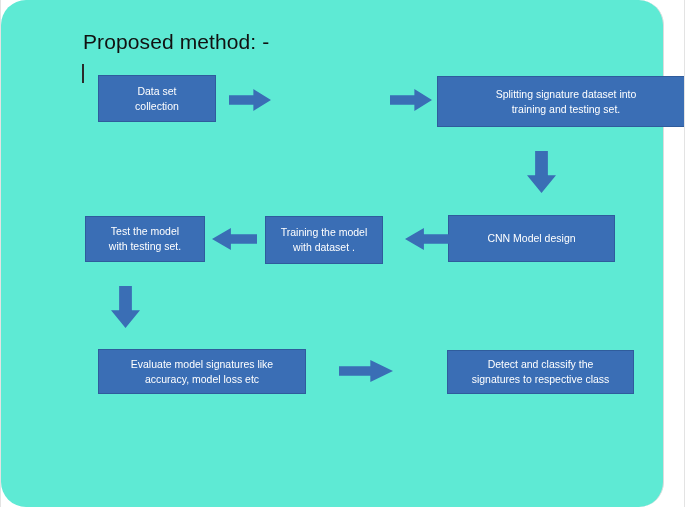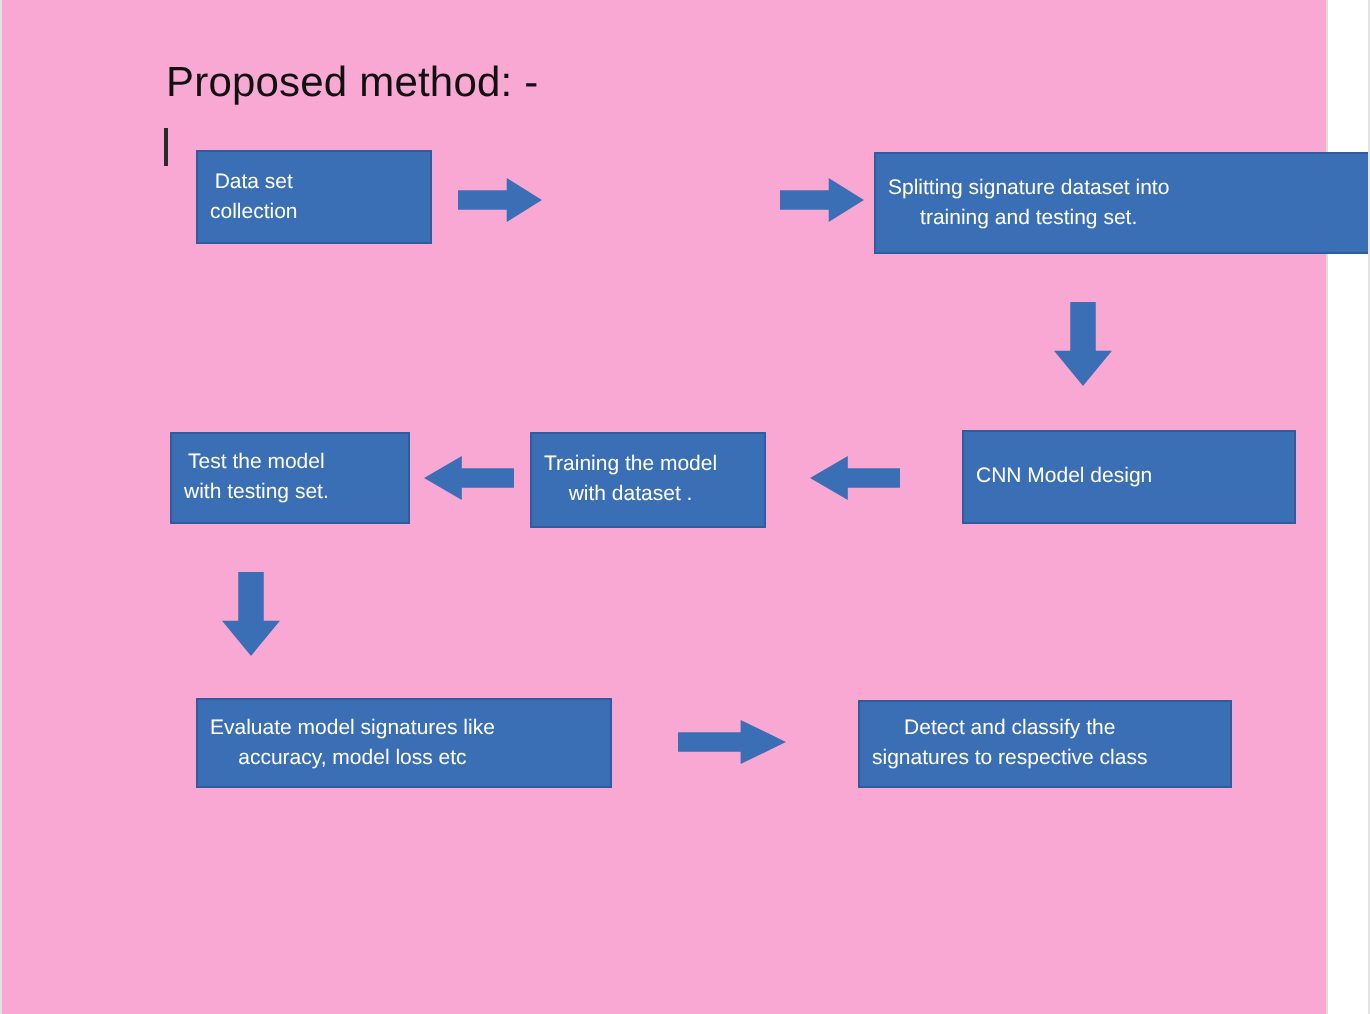--- a/index.html
+++ b/index.html
@@ -19,23 +19,24 @@
     border-left: 1px solid #e3e3e3;
     border-right: 1px solid #e3e3e3;
     box-sizing: border-box;
   }
   .canvas {
     position: absolute;
     left: 0;
     top: 0;
     width: 663px;
     height: 507px;
-    background: #f9a8d4;
+    background: #5eead4;
     border-right: 1px solid #dcdcdc;
     box-sizing: border-box;
+    border-radius: 25px;
   }
   .title {
     position: absolute;
     left: 82px;
     top: 30px;
     font-size: 21px;
     color: #111111;
     font-family: "Liberation Sans", sans-serif;
     letter-spacing: 0.1px;
     white-space: nowrap;
@@ -48,21 +49,21 @@
     height: 19px;
     background: #2b2b2b;
   }
   .node {
     position: absolute;
     background: #3a6eb5;
     border: 1px solid #2f5c9c;
     color: #ffffff;
     display: flex;
     align-items: center;
-    justify-content: flex-start;
+    justify-content: center;
     text-align: center;
     font-size: 10.5px;
     line-height: 15px;
     box-sizing: border-box;
     padding: 2px 6px;
     font-family: "Liberation Sans", sans-serif;
   }
   .node span { display: block; white-space: pre-line; }
 
   
@@ -100,21 +101,21 @@
 
     <div class="arrow arrow-right" style="left:389px; top:89px; width:42px; height:22px;"></div>
 
     <div class="node" style="left:436px; top:76px; width:258px; height:51px;">
       <span>Splitting signature dataset into
 training and testing set.</span>
     </div>
 
     <div class="arrow arrow-down" style="left:526px; top:151px; width:29px; height:42px;"></div>
 
-    <div class="node" style="left:480px; top:215px; width:167px; height:47px;">
+    <div class="node" style="left:447px; top:215px; width:167px; height:47px;">
       <span>CNN Model design</span>
     </div>
 
     <div class="arrow arrow-left" style="left:404px; top:228px; width:45px; height:22px;"></div>
 
     <div class="node" style="left:264px; top:216px; width:118px; height:48px;">
       <span>Training the model
 with dataset .</span>
     </div>
 
@@ -127,19 +128,19 @@
 
     <div class="arrow arrow-down" style="left:110px; top:286px; width:29px; height:42px;"></div>
 
     <div class="node" style="left:97px; top:349px; width:208px; height:45px;">
       <span>Evaluate model signatures like
 accuracy, model loss etc</span>
     </div>
 
     <div class="arrow arrow-right" style="left:338px; top:360px; width:54px; height:22px;"></div>
 
-    <div class="node" style="left:428px; top:350px; width:187px; height:44px;">
+    <div class="node" style="left:446px; top:350px; width:187px; height:44px;">
       <span>Detect and classify the
 signatures to respective class</span>
     </div>
 
   </div>
 </div>
 
 </body></html>

